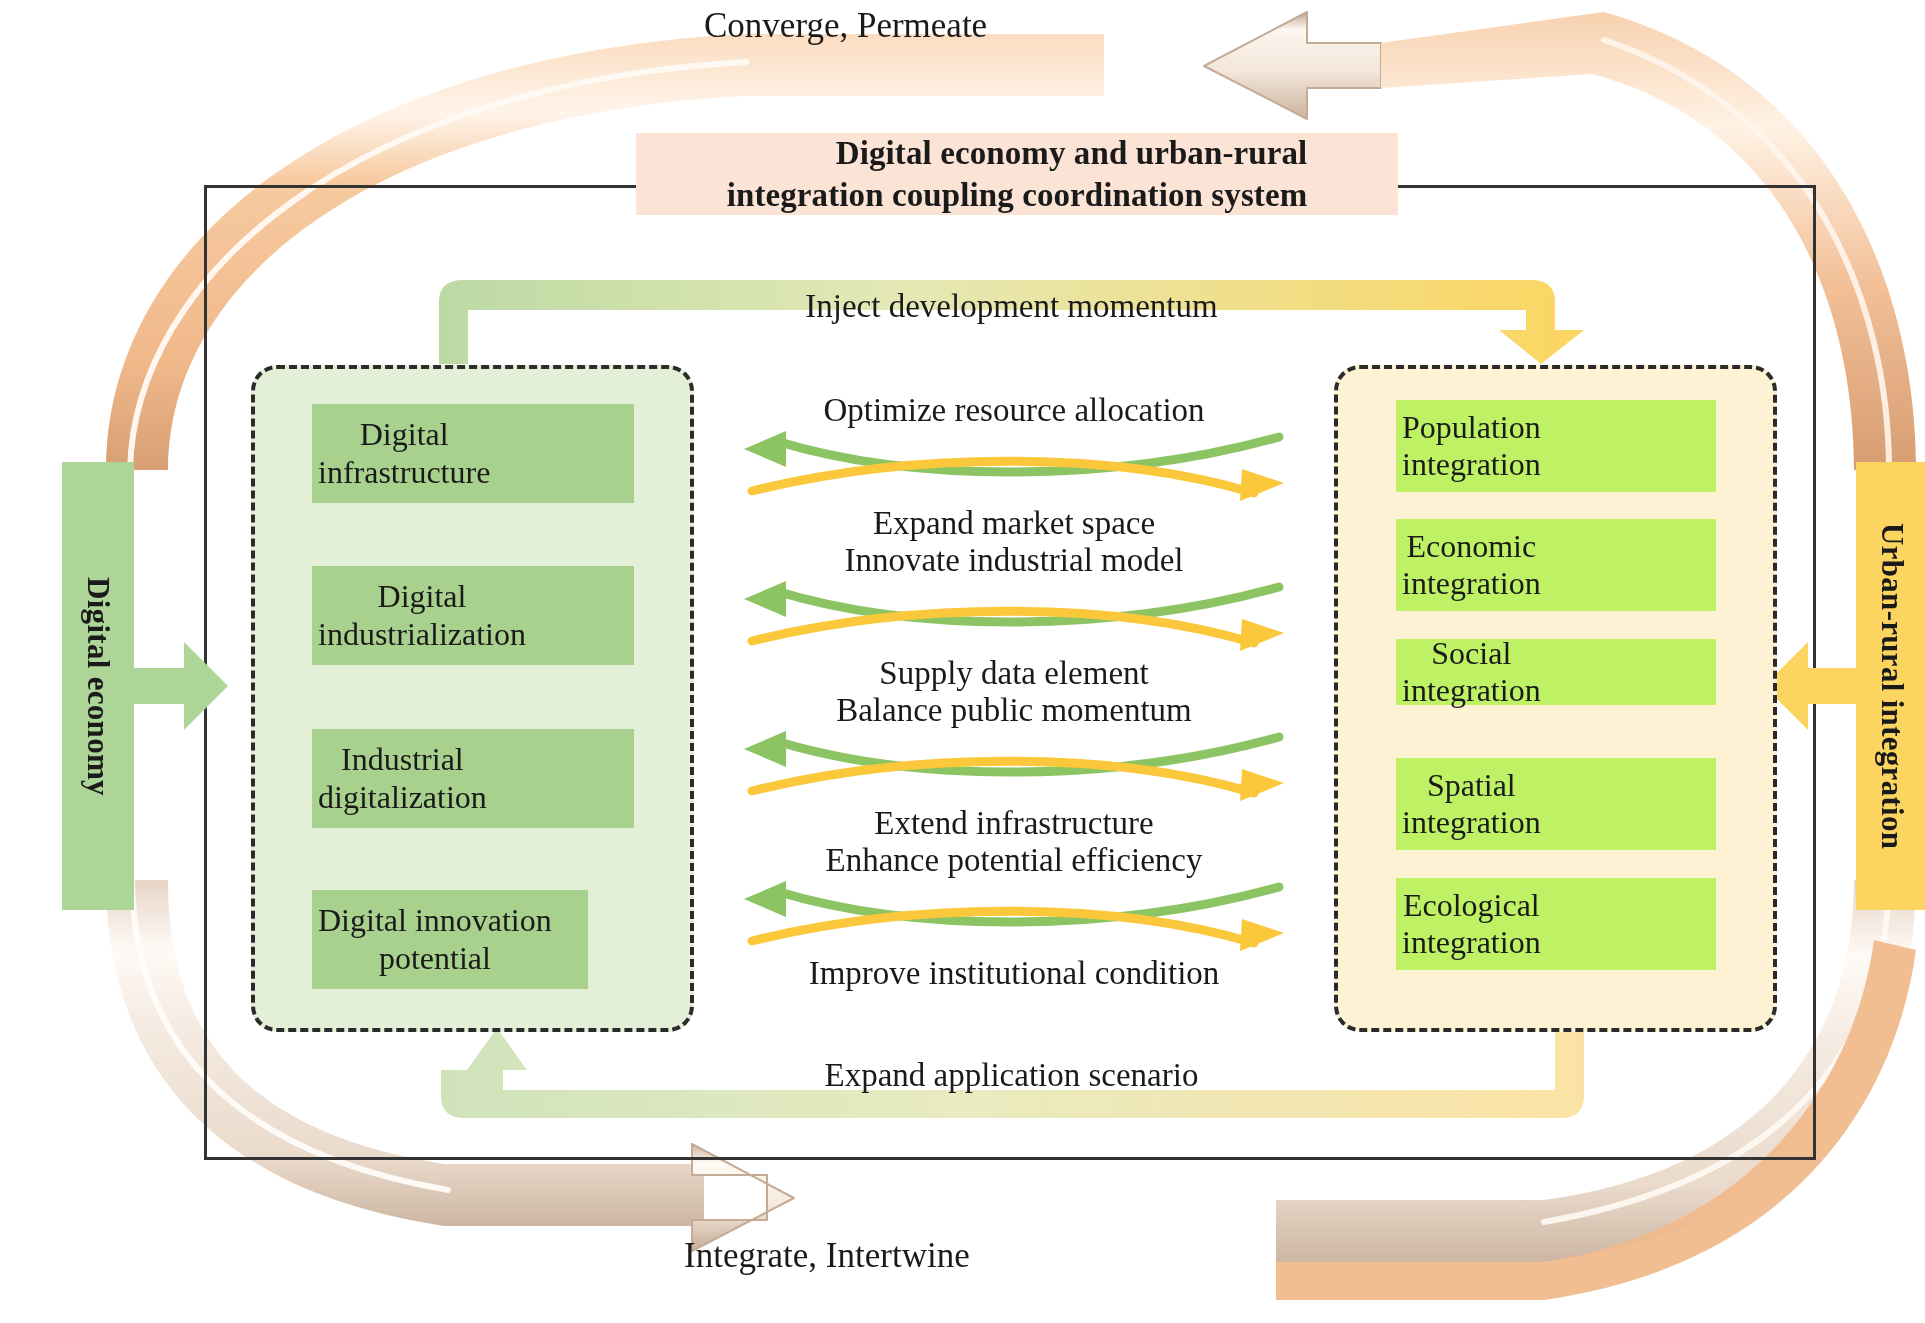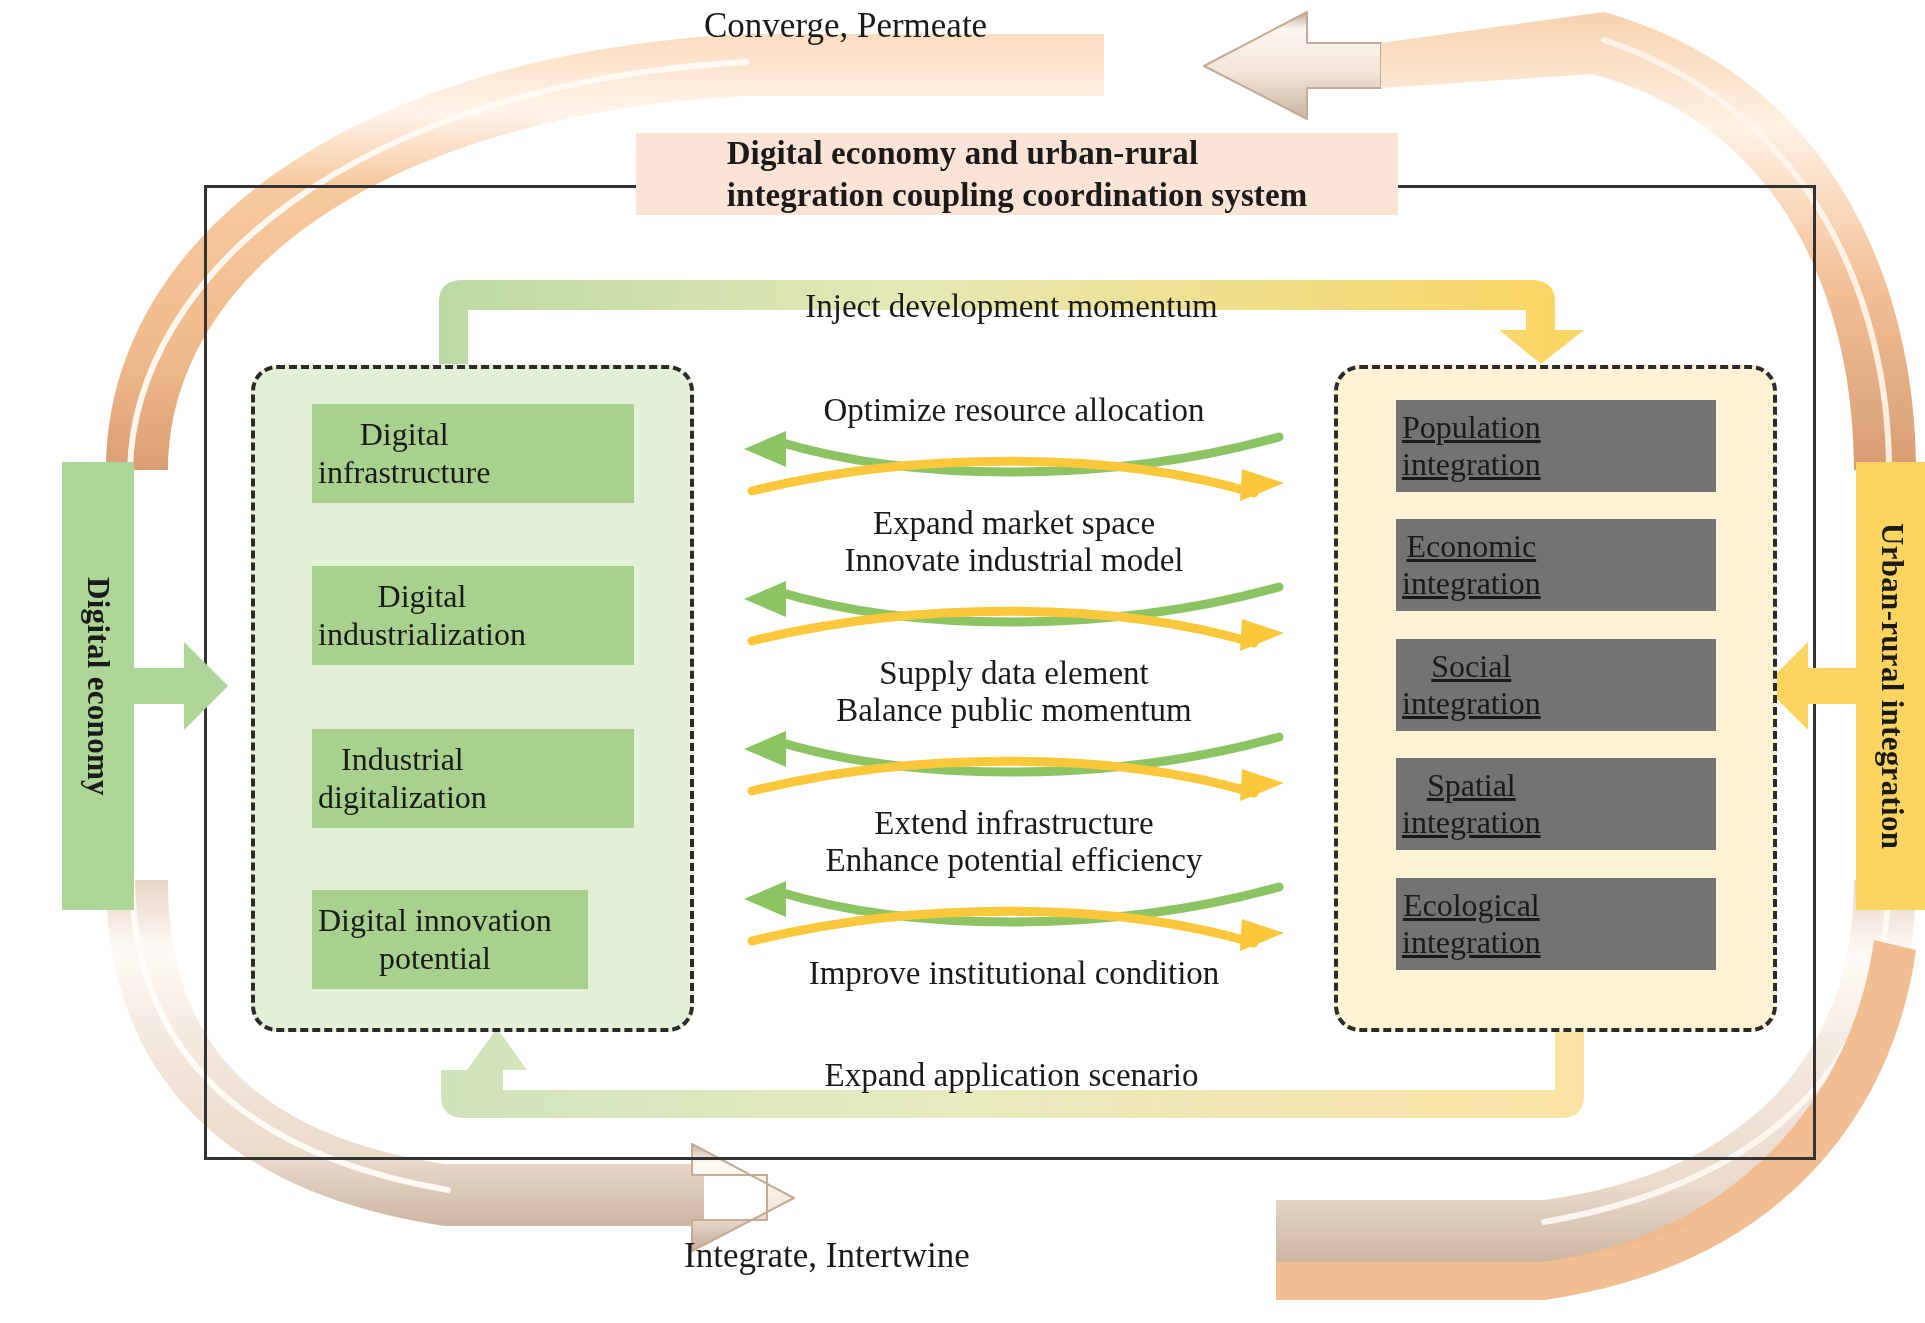--- a/index.html
+++ b/index.html
@@ -10,21 +10,21 @@
   
   #outer-frame{
     left:160px; top:185px; width:1612px; height:975px;
     border:3px solid #333; background:transparent; box-sizing:border-box;
   }
 
   
   #system-title{
     left:592px; top:133px; width:762px; height:82px;
     background:#fbe4d5; display:flex; align-items:center; justify-content:center;
-    text-align:left; font-weight:bold; font-size:33px; line-height:1.28;
+    text-align:right; font-weight:bold; font-size:33px; line-height:1.28;
     letter-spacing:.1px;
   }
 
   
   .pillar{
     display:flex; align-items:center; justify-content:center;
     font-weight:bold; font-size:31px; letter-spacing:.3px;
   }
   #left-pillar{
     left:18px; top:462px; width:72px; height:448px; background:#aed598;
@@ -45,32 +45,32 @@
   }
   #de-group{left:207px; top:365px; width:443px; height:667px; background:#e3f0d7;}
   #uri-group{left:1290px; top:365px; width:443px; height:667px; background:#fdf3d4;}
 
   
   .item-box{
     display:flex; align-items:center; text-align:center;
     font-size:32px; line-height:1.17; box-sizing:border-box; padding:2px 6px;
   }
   .green-item{background:#a9d18e;}
-  .yellow-item{background:#737373;text-decoration:underline;}
+  .yellow-item{background:#bef264;}
 
   
   #de-item-0{left:268px; top:404px; width:322px; height:99px;}
   #de-item-1{left:268px; top:566px; width:322px; height:99px;}
   #de-item-2{left:268px; top:729px; width:322px; height:99px;}
   #de-item-3{left:268px; top:890px; width:276px; height:99px;}
 
   
   #uri-item-0{left:1352px; top:400px; width:320px; height:92px;}
   #uri-item-1{left:1352px; top:519px; width:320px; height:92px;}
-  #uri-item-2{left:1352px; top:639px; width:320px; height:92px;}
+  #uri-item-2{left:1352px; top:639px; width:320px; height:66px;}
   #uri-item-3{left:1352px; top:758px; width:320px; height:92px;}
   #uri-item-4{left:1352px; top:878px; width:320px; height:92px;}
 
   
   #top-band{left:395px; top:280px; width:1145px; height:84px;}
   #bottom-band{left:395px; top:1028px; width:1145px; height:90px;}
   .band-label{
     display:flex;align-items:center;justify-content:center;
     font-size:33px; text-align:center; pointer-events:none;
   }

